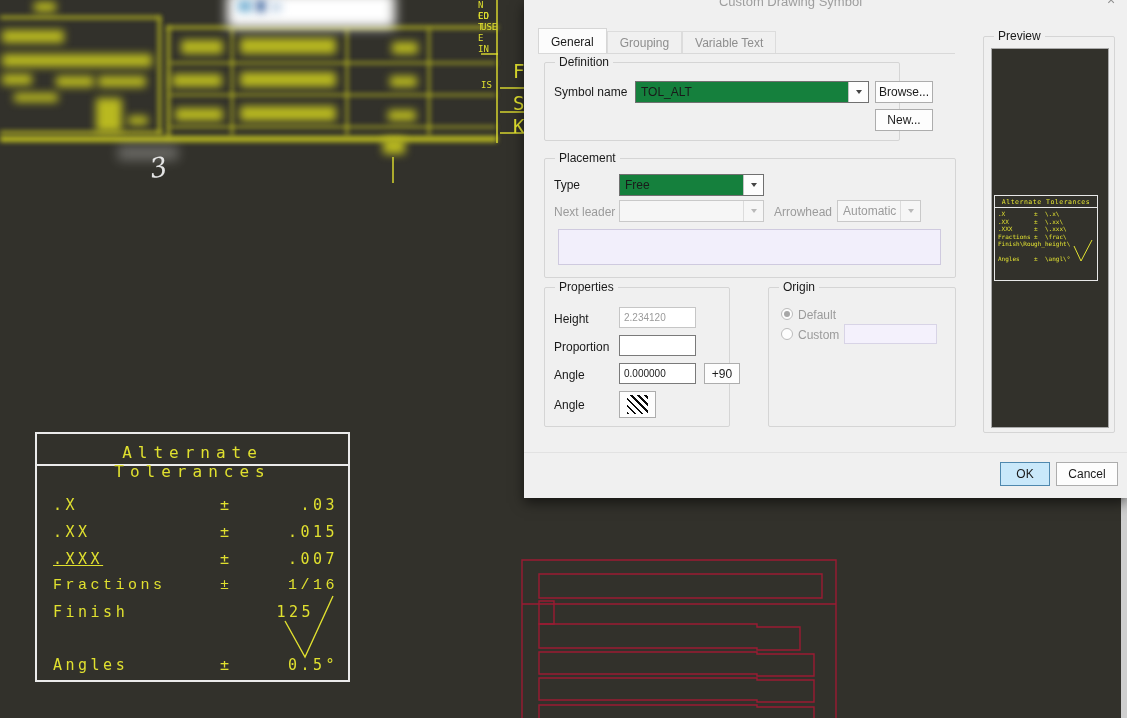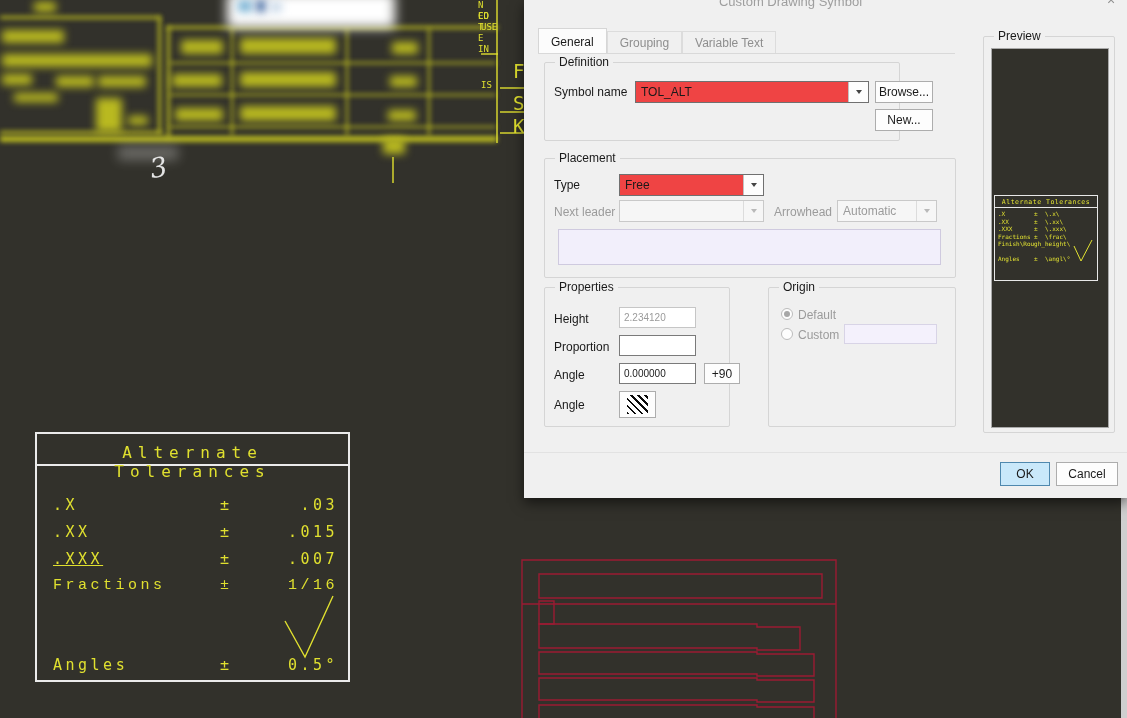--- a/index.html
+++ b/index.html
@@ -24,21 +24,21 @@
   .trow .pm{position:absolute;left:183px;}
   .trow .val{position:absolute;right:10px;width:110px;text-align:right;}
   
   #dialog{position:absolute;left:524px;top:0;width:603px;height:498px;background:#f0f0f0;
           box-shadow:0 5px 12px rgba(0,0,0,.55);z-index:10;font-size:12px;color:#1a1a1a;}
   .gbox{position:absolute;border:1px solid #d5d5d5;border-radius:2px;box-sizing:border-box;}
   .gbox>.glabel{position:absolute;top:-8px;left:10px;background:#f0f0f0;padding:0 4px;
                 font-size:12px;color:#1a1a1a;}
   .flabel{position:absolute;font-size:12px;color:#1a1a1a;}
   .dis{color:#9b9b9b !important;}
-  .combo{position:absolute;background:#ef4444;border:1px solid #707070;box-sizing:border-box;
+  .combo{position:absolute;background:#15803d;border:1px solid #707070;box-sizing:border-box;
          display:flex;align-items:center;}
   .combo .cval{flex:1;padding-left:5px;font-size:12px;white-space:nowrap;overflow:hidden;}
   .combo .carr{width:19px;align-self:stretch;border-left:1px solid #c3c3c3;
                display:flex;align-items:center;justify-content:center;background:#fdfdfd;}
   .tri{width:0;height:0;border-left:3.5px solid transparent;border-right:3.5px solid transparent;
        border-top:4px solid #444;}
   .combo.off{background:#f6f6f6;border-color:#c9c9c9;}
   .combo.off .carr{background:#f6f6f6;border-left-color:#dcdcdc;}
   .combo.off .tri{border-top-color:#b9b9b9;}
   .btn{position:absolute;background:#fdfdfd;border:1px solid #adadad;box-sizing:border-box;
@@ -138,20 +138,25 @@
     </div>
     <div class="trow" style="top:116px;text-decoration:underline;">
       <span class="lab">.XXX</span>
       <span class="pm">±</span>
       <span class="val">.007</span>
     </div>
     <div class="trow" style="top:143px;font-family:Liberation Mono, monospace;">
       <span class="lab">Fractions</span>
       <span class="pm">±</span>
       <span class="val">1/16</span>
+    </div>
+    <div class="trow" style="top:169px;">
+      <span class="lab">Finish</span>
+      <span class="pm"></span>
+      <span class="val" style="right:34px;">125</span>
     </div>
     <div class="trow" style="top:222px;">
       <span class="lab">Angles</span>
       <span class="pm">±</span>
       <span class="val">0.5°</span>
     </div>
   </div>
 
   <svg width="1127" height="718" viewBox="0 0 1127 718" style="position:absolute;left:0;top:0;pointer-events:none;">
     <g stroke="#9b1b33" fill="none" stroke-width="1.4">
@@ -213,21 +218,21 @@
         </span>
     </div>
     <span class="flabel dis" style="left:9px;top:46px;">Next leader</span>
     <div class="combo off" style="left:74px;top:41px;width:145px;height:22px;">
       <span class="cval dis"></span>
       <span class="carr">
           <span class="tri"></span>
         </span>
     </div>
     <span class="flabel dis" style="left:229px;top:46px;">Arrowhead</span>
-    <div class="combo off" style="left:292px;top:41px;width:100px;height:22px;">
+    <div class="combo off" style="left:292px;top:41px;width:84px;height:22px;">
       <span class="cval dis">Automatic</span>
       <span class="carr">
           <span class="tri"></span>
         </span>
     </div>
     <div class="lav" style="left:13px;top:70px;width:383px;height:36px;"></div>
   </div>
 
   <div class="gbox" style="left:20px;top:287px;width:186px;height:140px;">
     <span class="glabel">Properties</span>

